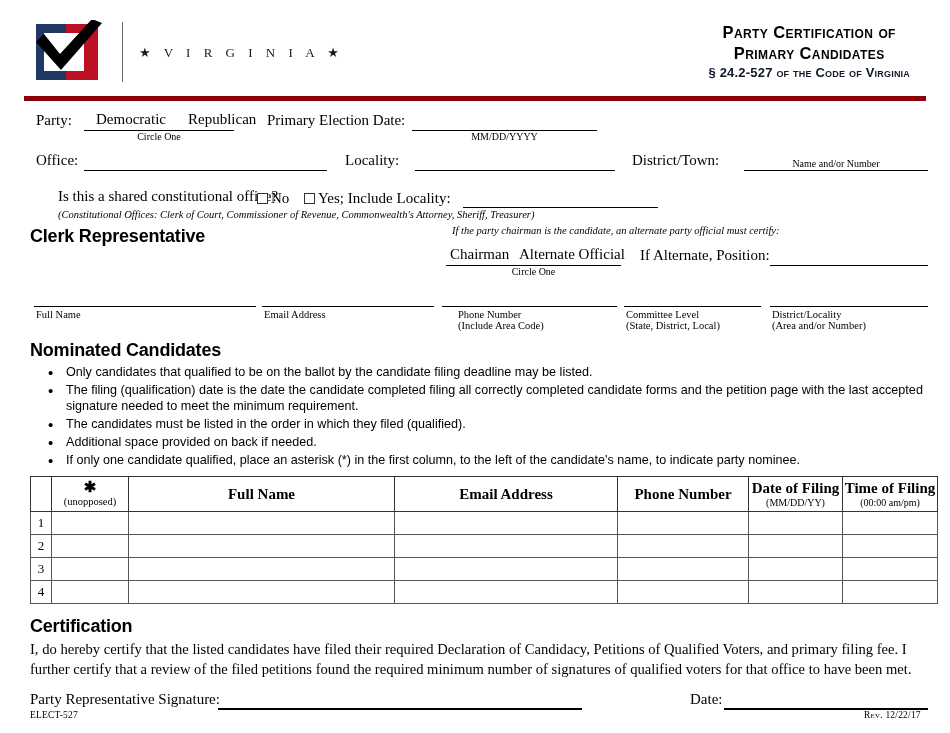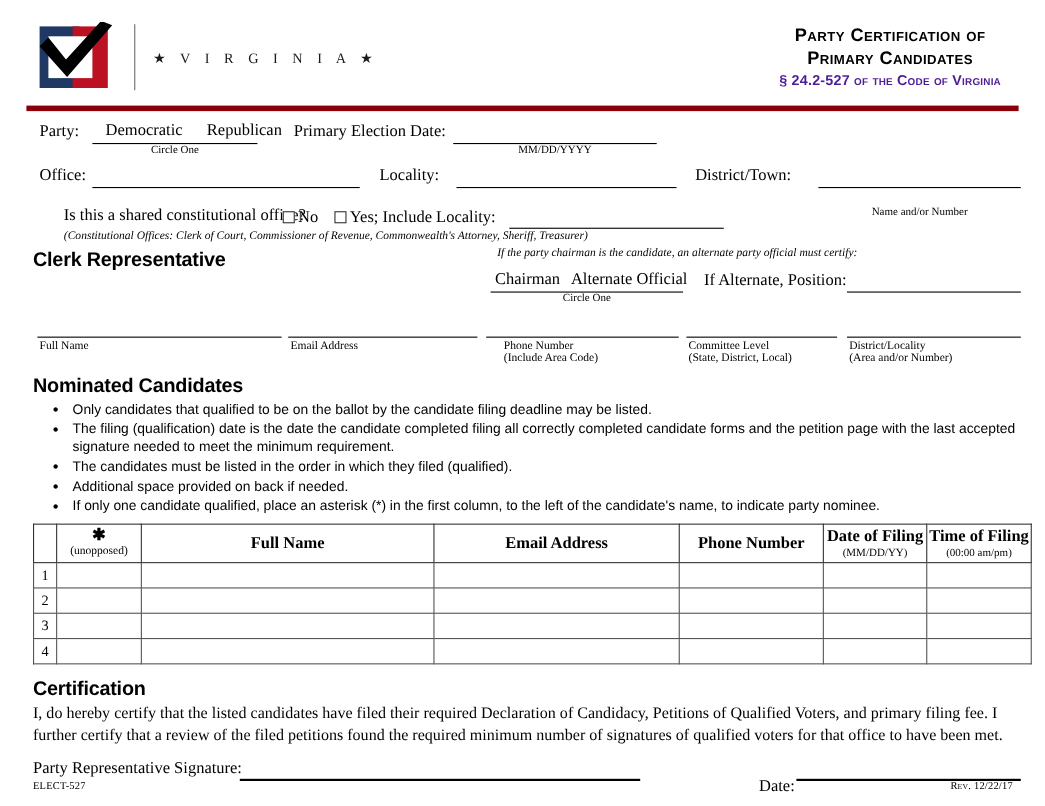--- a/index.html
+++ b/index.html
@@ -115,21 +115,21 @@
     color: #000;
     white-space: nowrap;
   }
   .title-l3 {
     font-family: "Liberation Sans", sans-serif;
     font-weight: bold;
     font-size: 13px;
     font-variant: small-caps;
     letter-spacing: 0.2px;
     margin-top: 2px;
-    color: #4c1d95;
+    color: #0f172a;
     white-space: nowrap;
   }
   .red-rule {
     height: 5px;
     background: #8b0008;
     margin: 6px 2px 0 2px;
   }
 
   
   .row { position: relative; }
@@ -327,21 +327,21 @@
 
   <div class="row" style="height:38px; margin-top:-2px;">
     <span class="abs lbl" style="left:14px; top:2px;">Office:</span>
     <span class="abs line" style="left:62px; top:0px; width:243px; height:20px;"></span>
 
     <span class="abs lbl" style="left:323px; top:2px;">Locality:</span>
     <span class="abs line" style="left:393px; top:0px; width:200px; height:20px;"></span>
 
     <span class="abs lbl" style="left:610px; top:2px;">District/Town:</span>
     <span class="abs line" style="left:722px; top:0px; width:184px; height:20px;"></span>
-    <span class="abs sub" style="left:722px; top:37px; width:184px;">Name and/or Number</span>
+    <span class="abs sub" style="left:722px; top:8px; width:184px;">Name and/or Number</span>
   </div>
 
   <div class="row" style="height:34px; margin-top:0px;">
     <span class="abs lbl" style="left:36px; top:0px;">Is this a shared constitutional office?</span>
 
     <span class="abs" style="left:235px; top:1px;">
       <span class="cbox"></span><span class="lbl">No</span>
     </span>
 
     <span class="abs" style="left:282px; top:1px;">
@@ -463,20 +463,20 @@
 
   <div style="margin-top:12px;">
     <div class="section-h" style="margin-left:8px;">Certification</div>
     <div class="cert-body" style="margin-left:8px;">I, do hereby certify that the listed candidates have filed their required Declaration of Candidacy, Petitions of Qualified Voters, and primary filing fee. I further certify that a review of the filed petitions found the required minimum number of signatures of qualified voters for that office to have been met.</div>
   </div>
 
   <div class="row" style="height:30px; margin-top:12px;">
     <span class="abs lbl" style="left:8px; top:0px;">Party Representative Signature:</span>
     <span class="abs" style="left:196px; top:0px; width:364px; height:17px; border-bottom:2px solid #000;"></span>
 
-    <span class="abs lbl" style="left:668px; top:16px;">Date:</span>
+    <span class="abs lbl" style="left:668px; top:0px;">Date:</span>
     <span class="abs" style="left:702px; top:0px; width:204px; height:17px; border-bottom:2px solid #000;"></span>
 
     <span class="abs footer-small" style="left:8px; top:19px;">ELECT-527</span>
     <span class="abs footer-small" style="left:842px; top:19px;">Rev. 12/22/17</span>
   </div>
 
 </div>
 
 </body></html>

